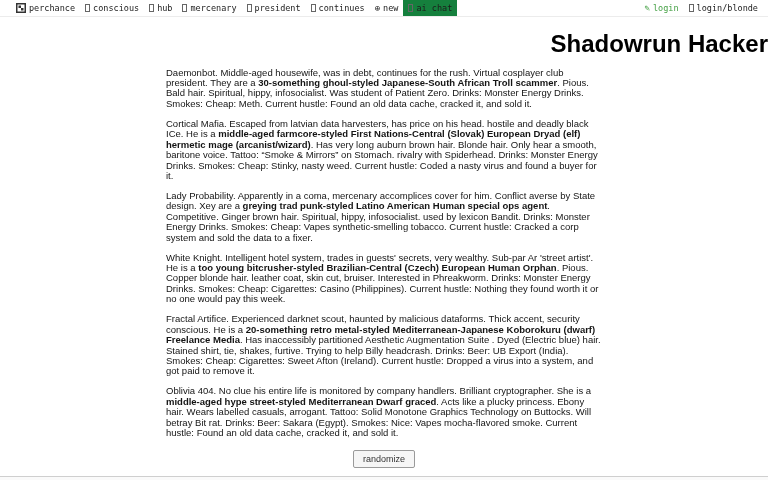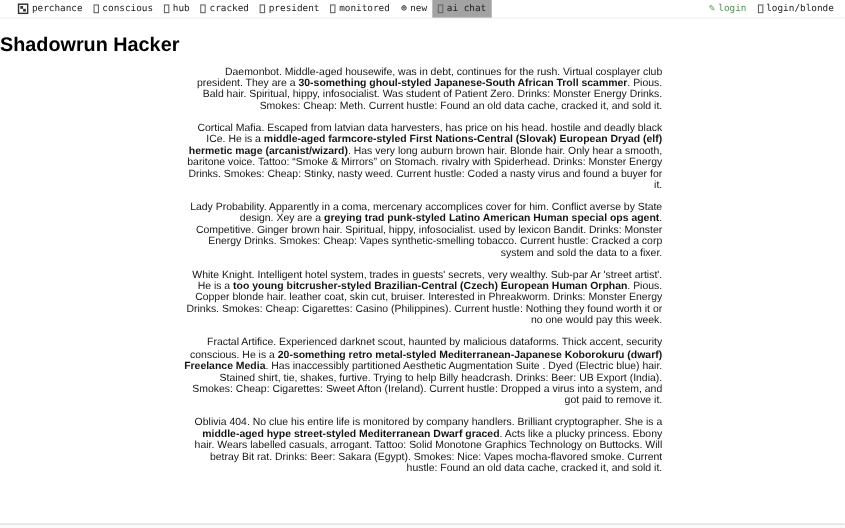--- a/index.html
+++ b/index.html
@@ -22,48 +22,48 @@
     background: #fff;
     border-bottom: 1px solid #ececec;
     white-space: nowrap;
   }
   .nav-item {
     display: flex; align-items: center; gap: 3px;
     padding: 0 5px;
     cursor: pointer;
   }
   .nav-item:first-child { padding-left: 12px; }
-  .nav-item.highlight { background: #a3a3a3; }
+  .nav-item.highlight { background: #15803d; }
   .spacer { flex: 1; }
   .edit-link { color: #44a044; }
   .tofu {
     display: inline-block; width: 5px; height: 8px;
     border: 1px solid #666;
     flex: 0 0 auto;
   }
   .glyph { font-size: 9px; line-height: 1; }
   .logo-svg { display: block; }
 
   
   .frame {
     height: 460px; overflow: hidden;
     background: #fff;
     border-bottom: 1px solid #cfcfcf;
   }
   .below-frame { height: 3px; background: #fafafa; }
 
   h1.page-title {
-    text-align: left;
-    font-size: 18px; font-weight: bold;
+    text-align: right;
+    font-size: 24px; font-weight: bold;
     margin: 13px 0 3px 0;
     color: #000;
   }
   .chars {
     width: 436px; margin: 0 auto;
-    text-align: right;
+    text-align: left;
     font-size: 9.5px; line-height: 1.1;
     color: #141414;
   }
   .chars p { margin: 9.5px 0; }
   .chars b { font-weight: bold; }
 
   .randomize-row { text-align: center; margin-top: 7px; }
   .randomize-row button {
     font-family: "Liberation Sans", sans-serif;
     font-size: 9px; color: #333;
@@ -90,29 +90,29 @@
   <div class="nav-item">
     <span class="tofu"></span>
     <span>conscious</span>
   </div>
   <div class="nav-item">
     <span class="tofu"></span>
     <span>hub</span>
   </div>
   <div class="nav-item">
     <span class="tofu"></span>
-    <span>cracked</span>
+    <span>mercenary</span>
   </div>
   <div class="nav-item">
     <span class="tofu"></span>
     <span>president</span>
   </div>
   <div class="nav-item">
     <span class="tofu"></span>
-    <span>monitored</span>
+    <span>continues</span>
   </div>
   <div class="nav-item">
     <span class="glyph">⊕</span>
     <span>new</span>
   </div>
   <div class="nav-item highlight">
     <span class="tofu"></span>
     <span>ai chat</span>
   </div>
 
@@ -138,15 +138,18 @@
 
     <p><span>Lady Probability. Apparently in a coma, mercenary accomplices cover for him. Conflict averse by State design. Xey are a </span><b>greying trad punk-styled Latino American Human special ops agent</b><span>. Competitive. Ginger brown hair. Spiritual, hippy, infosocialist. used by lexicon Bandit. Drinks: Monster Energy Drinks. Smokes: Cheap: Vapes synthetic-smelling tobacco. Current hustle: Cracked a corp system and sold the data to a fixer.</span></p>
 
     <p><span>White Knight. Intelligent hotel system, trades in guests' secrets, very wealthy. Sub-par Ar 'street artist'. He is a </span><b>too young bitcrusher-styled Brazilian-Central (Czech) European Human Orphan</b><span>. Pious. Copper blonde hair. leather coat, skin cut, bruiser. Interested in Phreakworm. Drinks: Monster Energy Drinks. Smokes: Cheap: Cigarettes: Casino (Philippines). Current hustle: Nothing they found worth it or no one would pay this week.</span></p>
 
     <p><span>Fractal Artifice. Experienced darknet scout, haunted by malicious dataforms. Thick accent, security conscious. He is a </span><b>20-something retro metal-styled Mediterranean-Japanese Koborokuru (dwarf) Freelance Media</b><span>. Has inaccessibly partitioned Aesthetic Augmentation Suite . Dyed (Electric blue) hair. Stained shirt, tie, shakes, furtive. Trying to help Billy headcrash. Drinks: Beer: UB Export (India). Smokes: Cheap: Cigarettes: Sweet Afton (Ireland). Current hustle: Dropped a virus into a system, and got paid to remove it.</span></p>
 
     <p><span>Oblivia 404. No clue his entire life is monitored by company handlers. Brilliant cryptographer. She is a </span><b>middle-aged hype street-styled Mediterranean Dwarf graced</b><span>. Acts like a plucky princess. Ebony hair. Wears labelled casuals, arrogant. Tattoo: Solid Monotone Graphics Technology on Buttocks. Will betray Bit rat. Drinks: Beer: Sakara (Egypt). Smokes: Nice: Vapes mocha-flavored smoke. Current hustle: Found an old data cache, cracked it, and sold it.</span></p>
   </div>
 
+  <div class="randomize-row">
+    <button>randomize</button>
+  </div>
 </div>
 
 <div class="below-frame"></div>
 
 </body></html>

